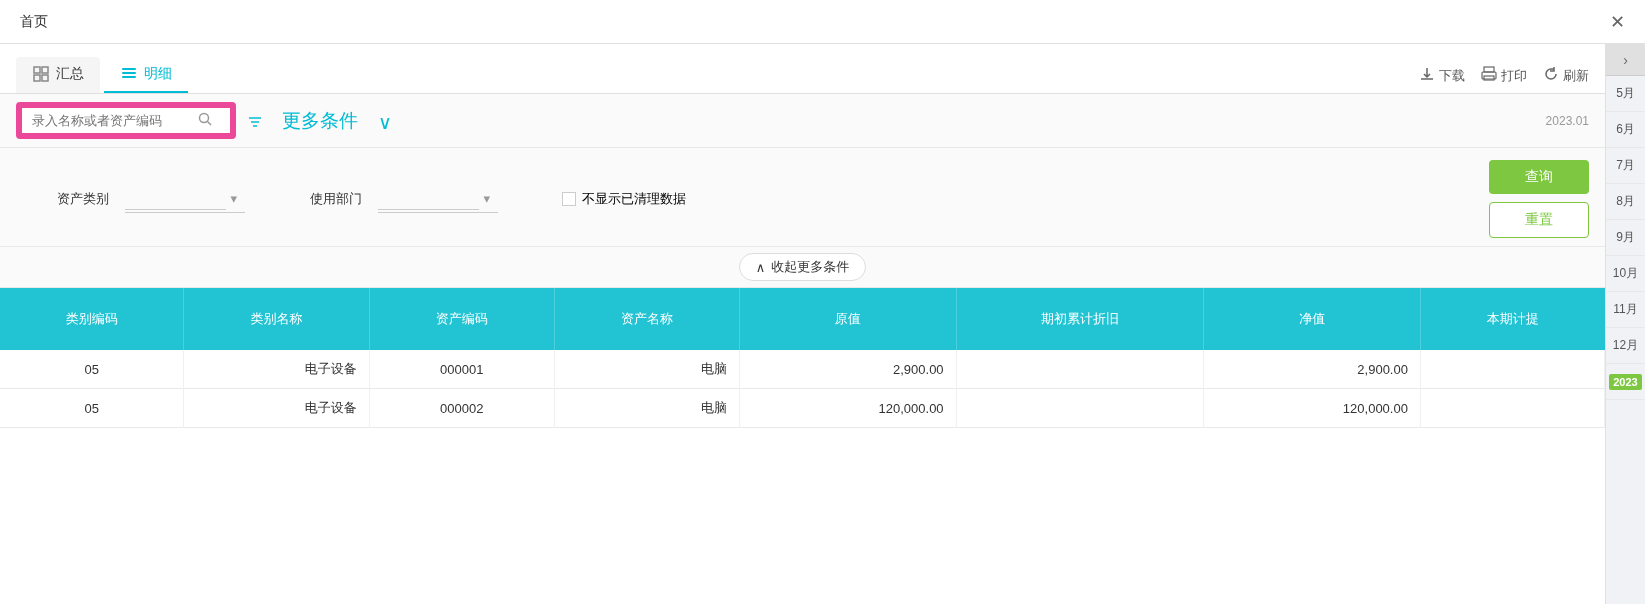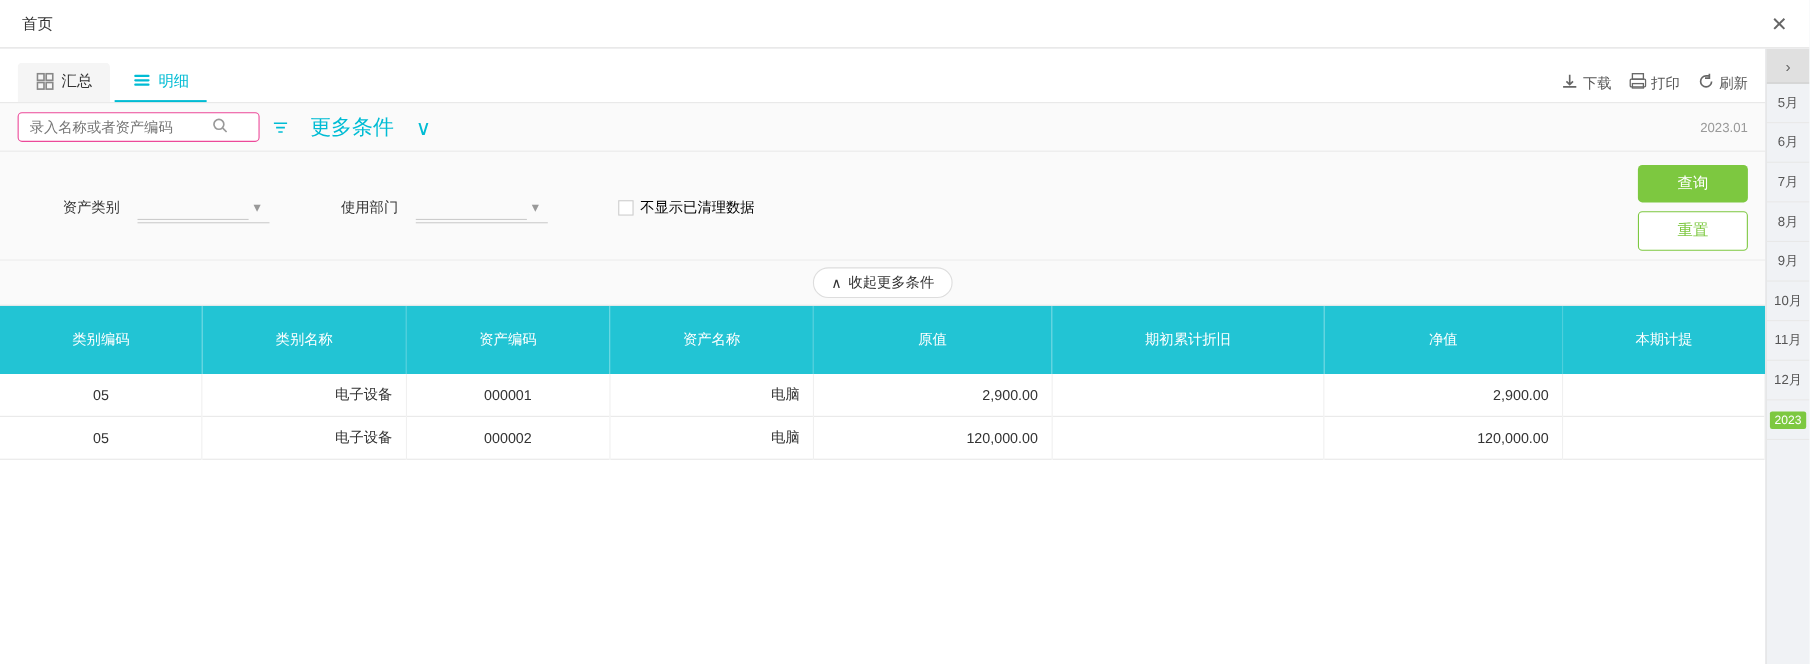--- a/index.html
+++ b/index.html
@@ -134,21 +134,21 @@
       display: flex;
       align-items: center;
       padding: 8px 16px;
       background: #fafafa;
       border-bottom: 1px solid #e8e8e8;
       gap: 12px;
     }
     .search-box {
       display: flex;
       align-items: center;
-      border: 1px solid #ec4899;
+      border: 6px solid #ec4899;
       border-radius: 4px;
       padding: 4px 10px;
       background: #fff;
       width: 220px;
       gap: 6px;
     }
     .search-box input {
       border: none;
       outline: none;
       font-size: 13px;
@@ -360,21 +360,21 @@
       cursor: pointer;
       border-bottom: 1px solid #e8e8e8;
       white-space: nowrap;
     }
     .month-year {
       background: #7dc840;
       color: #fff;
       padding: 2px 4px;
       border-radius: 2px;
       font-size: 11px;
-      font-weight: normal;
+      font-weight: bold;
     }
   </style>
 </head>
 <body>
 
 <div class="top-nav">
   <div class="nav-home">首页</div>
   <span class="close-window">✕</span>
 </div>
 

